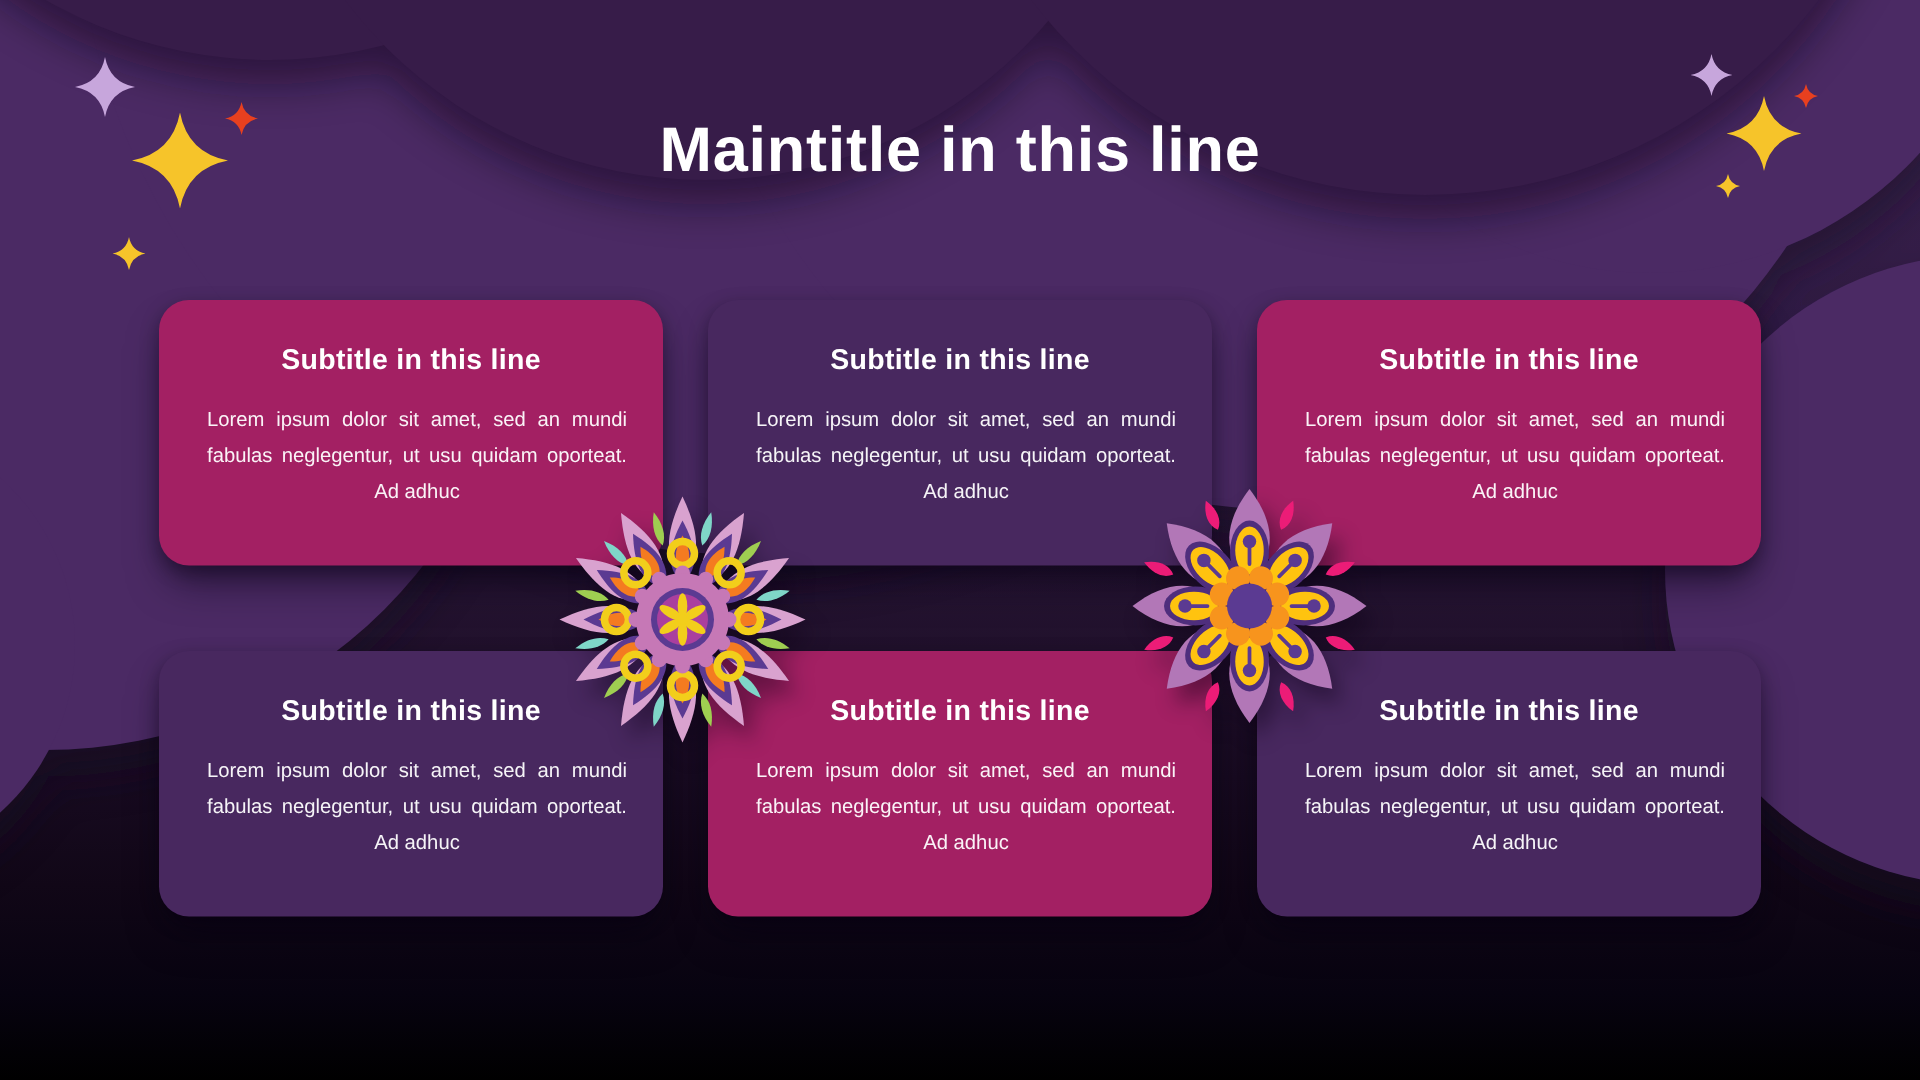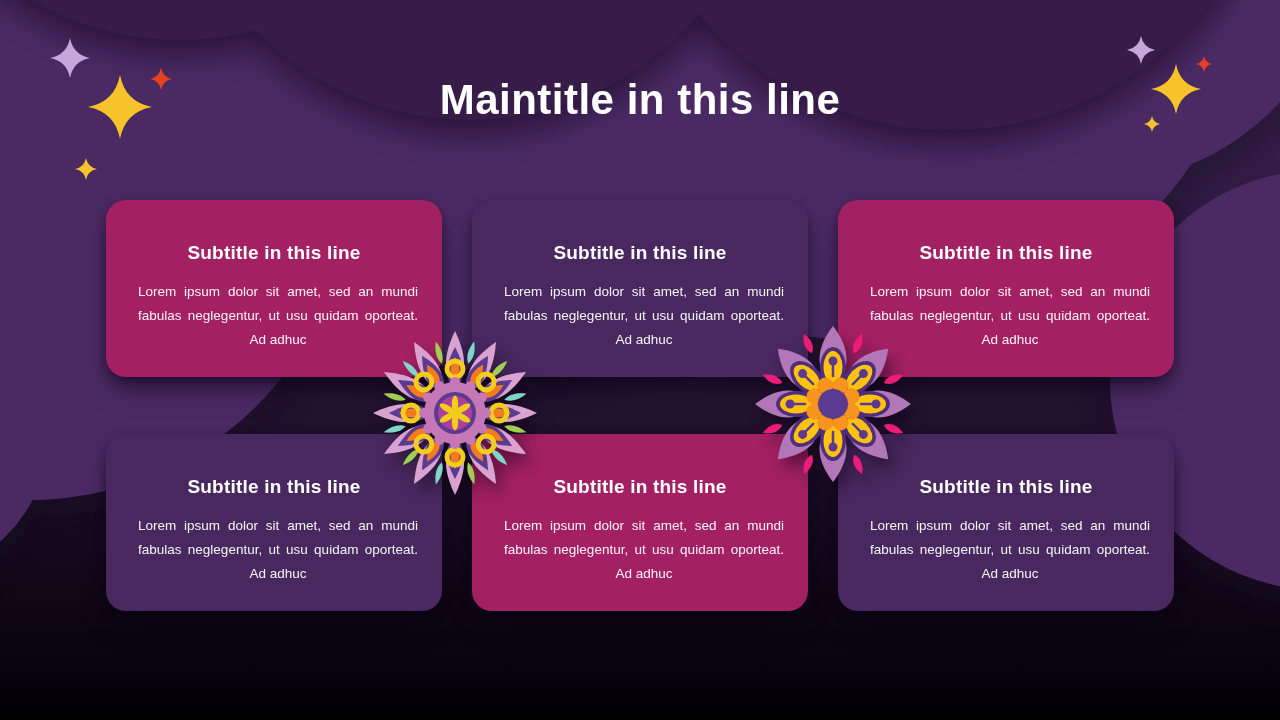--- a/index.html
+++ b/index.html
@@ -21,21 +21,21 @@
     column-gap:30px;row-gap:57px;
   }
   .card{
     border-radius:20px;color:#fff;box-sizing:border-box;
     padding:30px 32px 0 32px;
     box-shadow:0 16px 26px -6px rgba(8,0,18,.55),0 4px 12px rgba(8,0,18,.35);
   }
   .card--magenta{background:#a32063;}
   .card--purple{background:#48285f;}
   .card-subtitle{
-    margin:12px 0 16px 0;text-align:center;font-size:19px;font-weight:700;
+    margin:0 0 16px 0;text-align:center;font-size:19px;font-weight:700;
     letter-spacing:.2px;
   }
   .card-body{
     margin:12px auto;width:280px;font-size:13.5px;line-height:24px;
     color:rgba(255,255,255,.95);
     text-align:justify;text-align-last:center;
   }
   .mandala{position:absolute;z-index:5;filter:drop-shadow(6px 10px 7px rgba(10,0,20,.45));}
   .mandala-left{left:370px;top:328px;}
   .mandala-right{left:753px;top:324px;}

